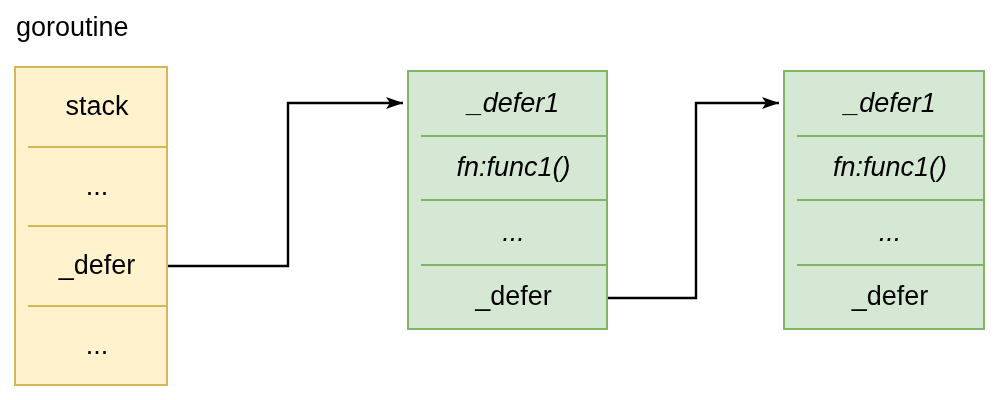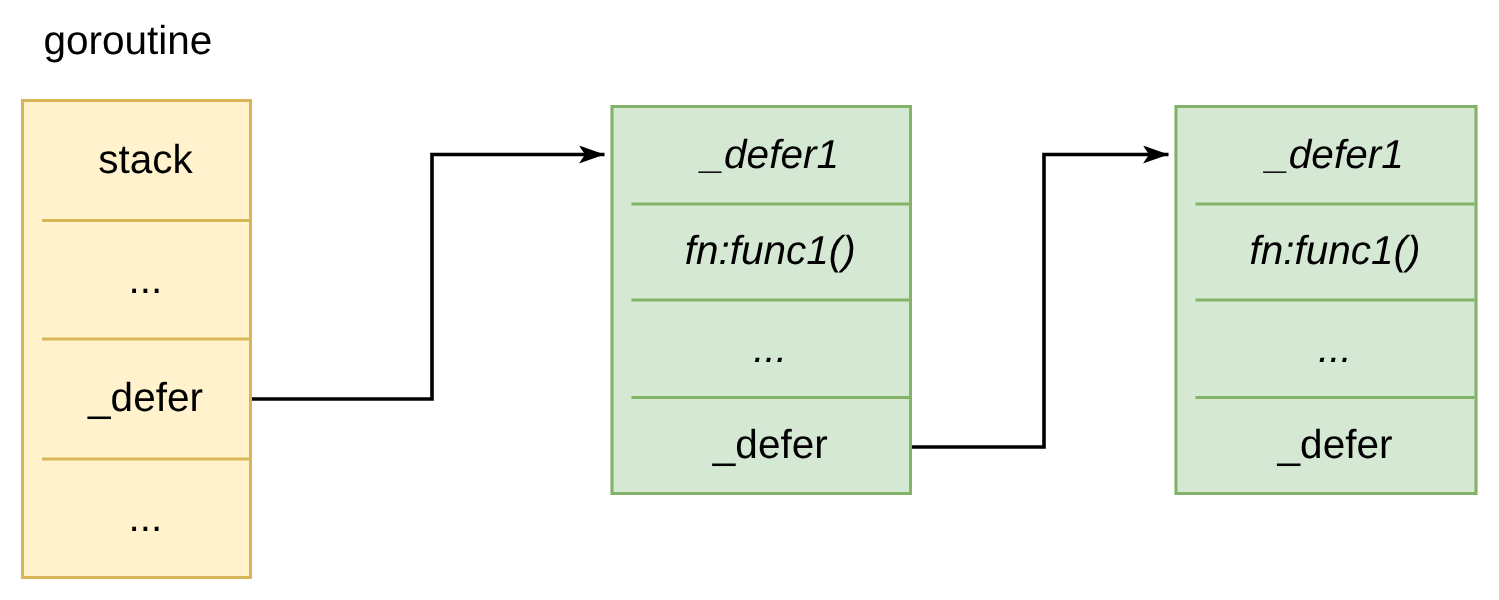--- a/index.html
+++ b/index.html
@@ -11,21 +11,21 @@
     position: relative;
     width: 999px;
     height: 400px;
     background: #ffffff;
     font-family: "Liberation Sans", sans-serif;
     color: #000000;
     overflow: hidden;
   }
   .diagram-label {
     position: absolute;
-    left: 29px;
+    left: 16px;
     top: 11px;
     font-size: 27px;
     line-height: 32px;
     color: #000000;
     white-space: nowrap;
   }
   .box {
     position: absolute;
     box-sizing: border-box;
     display: flex;

